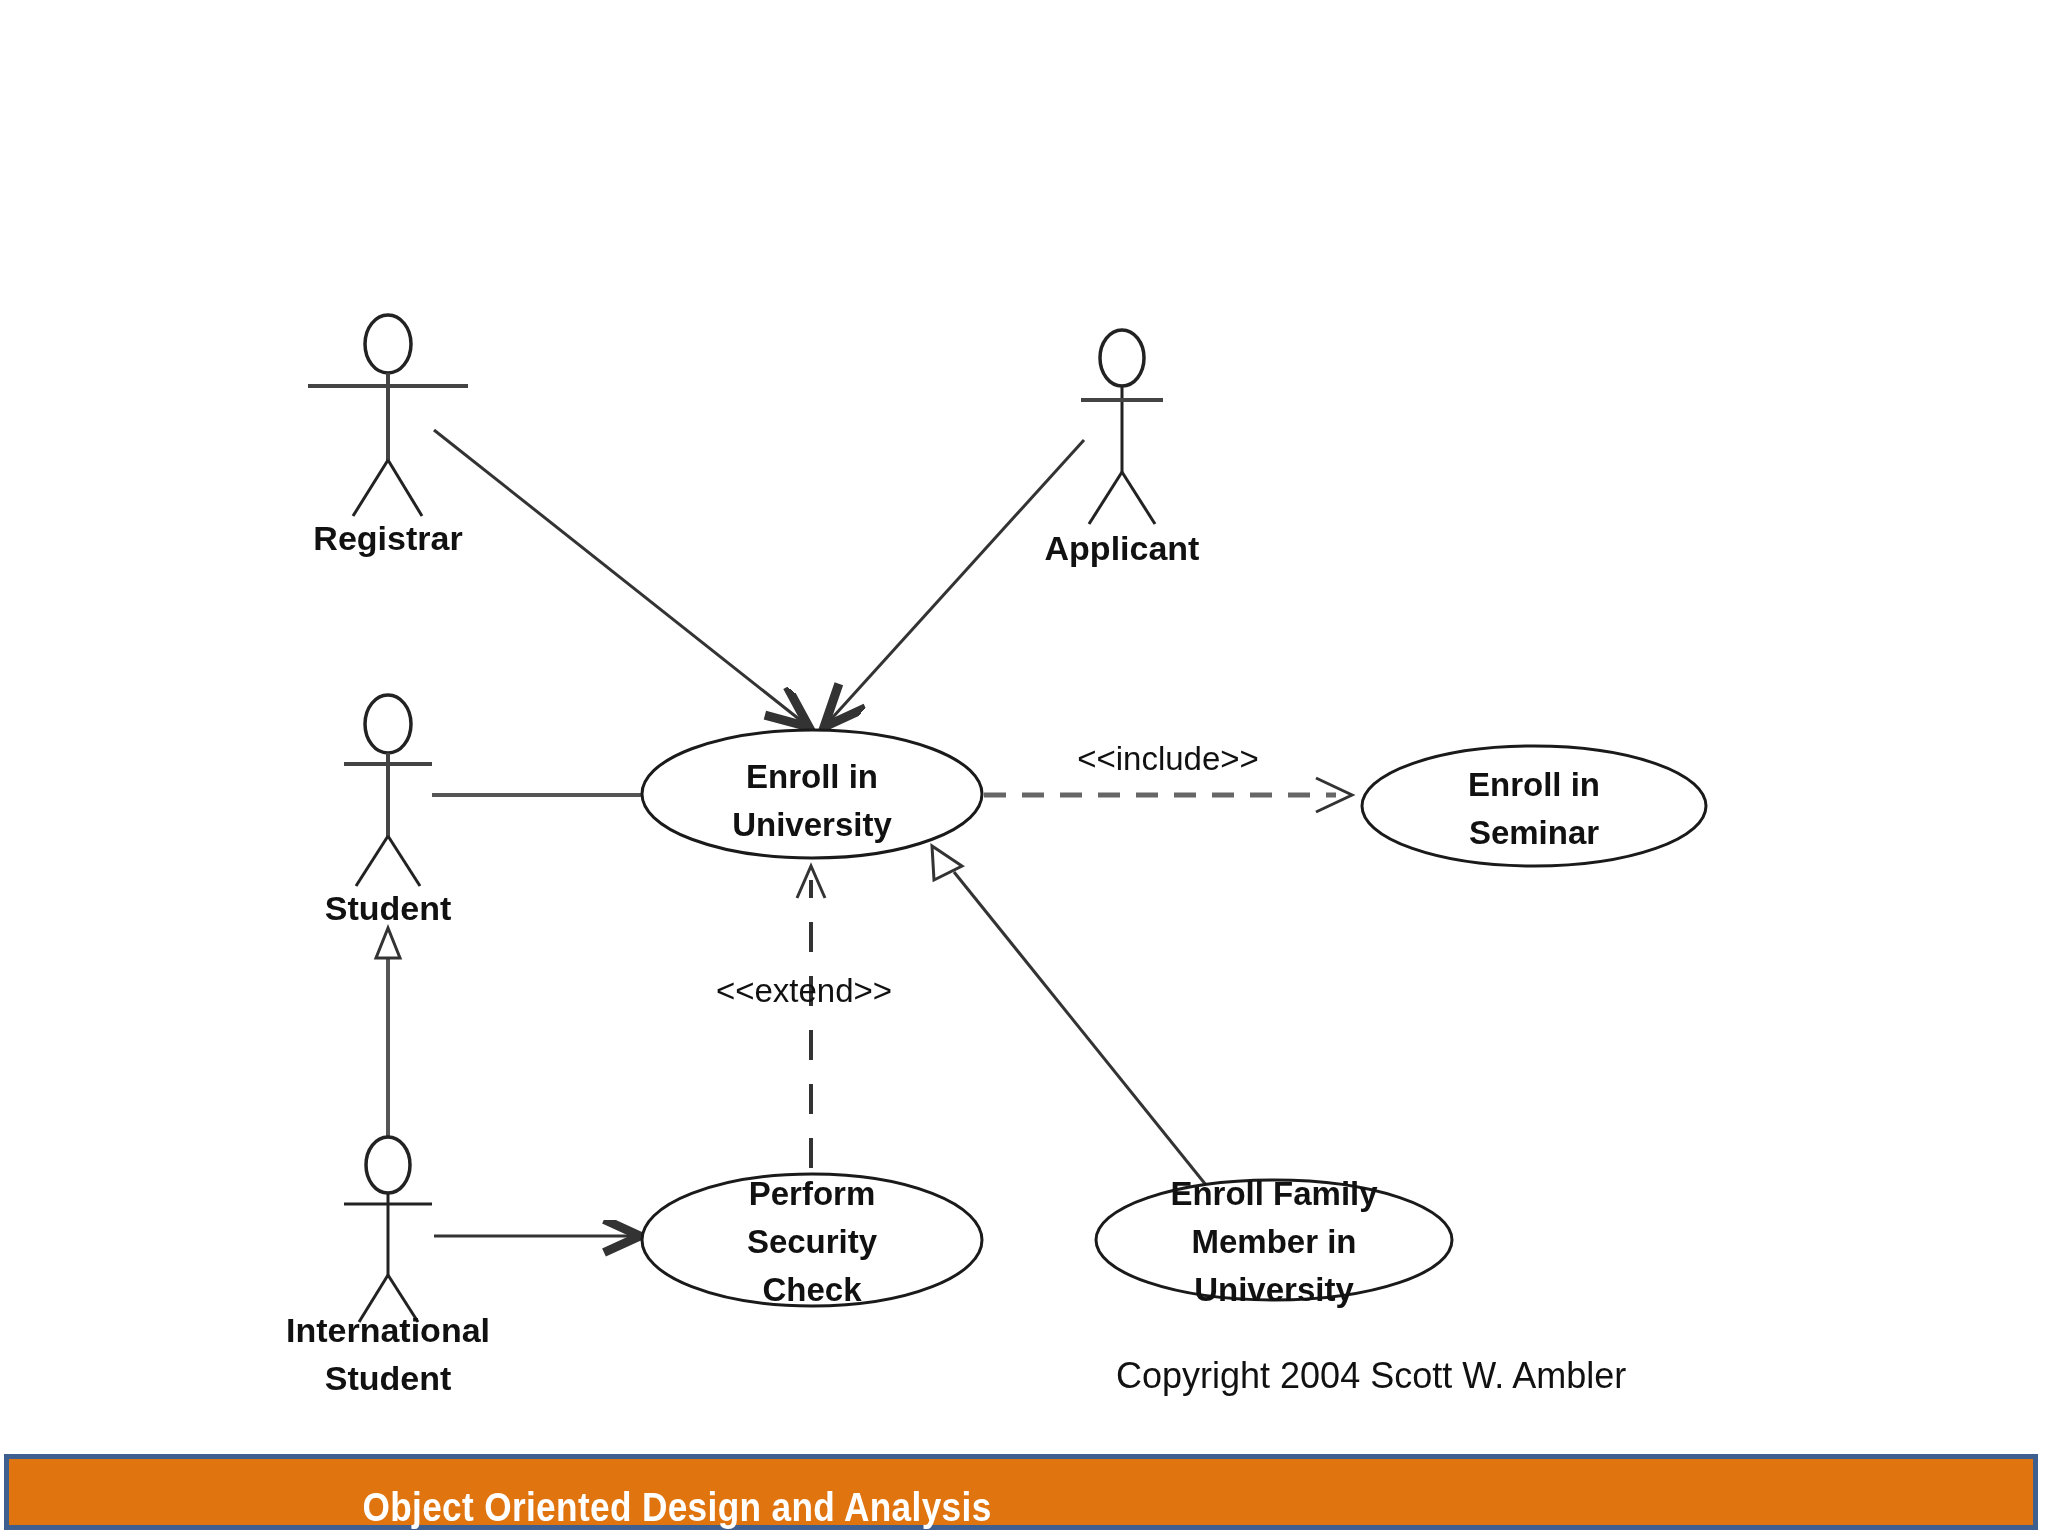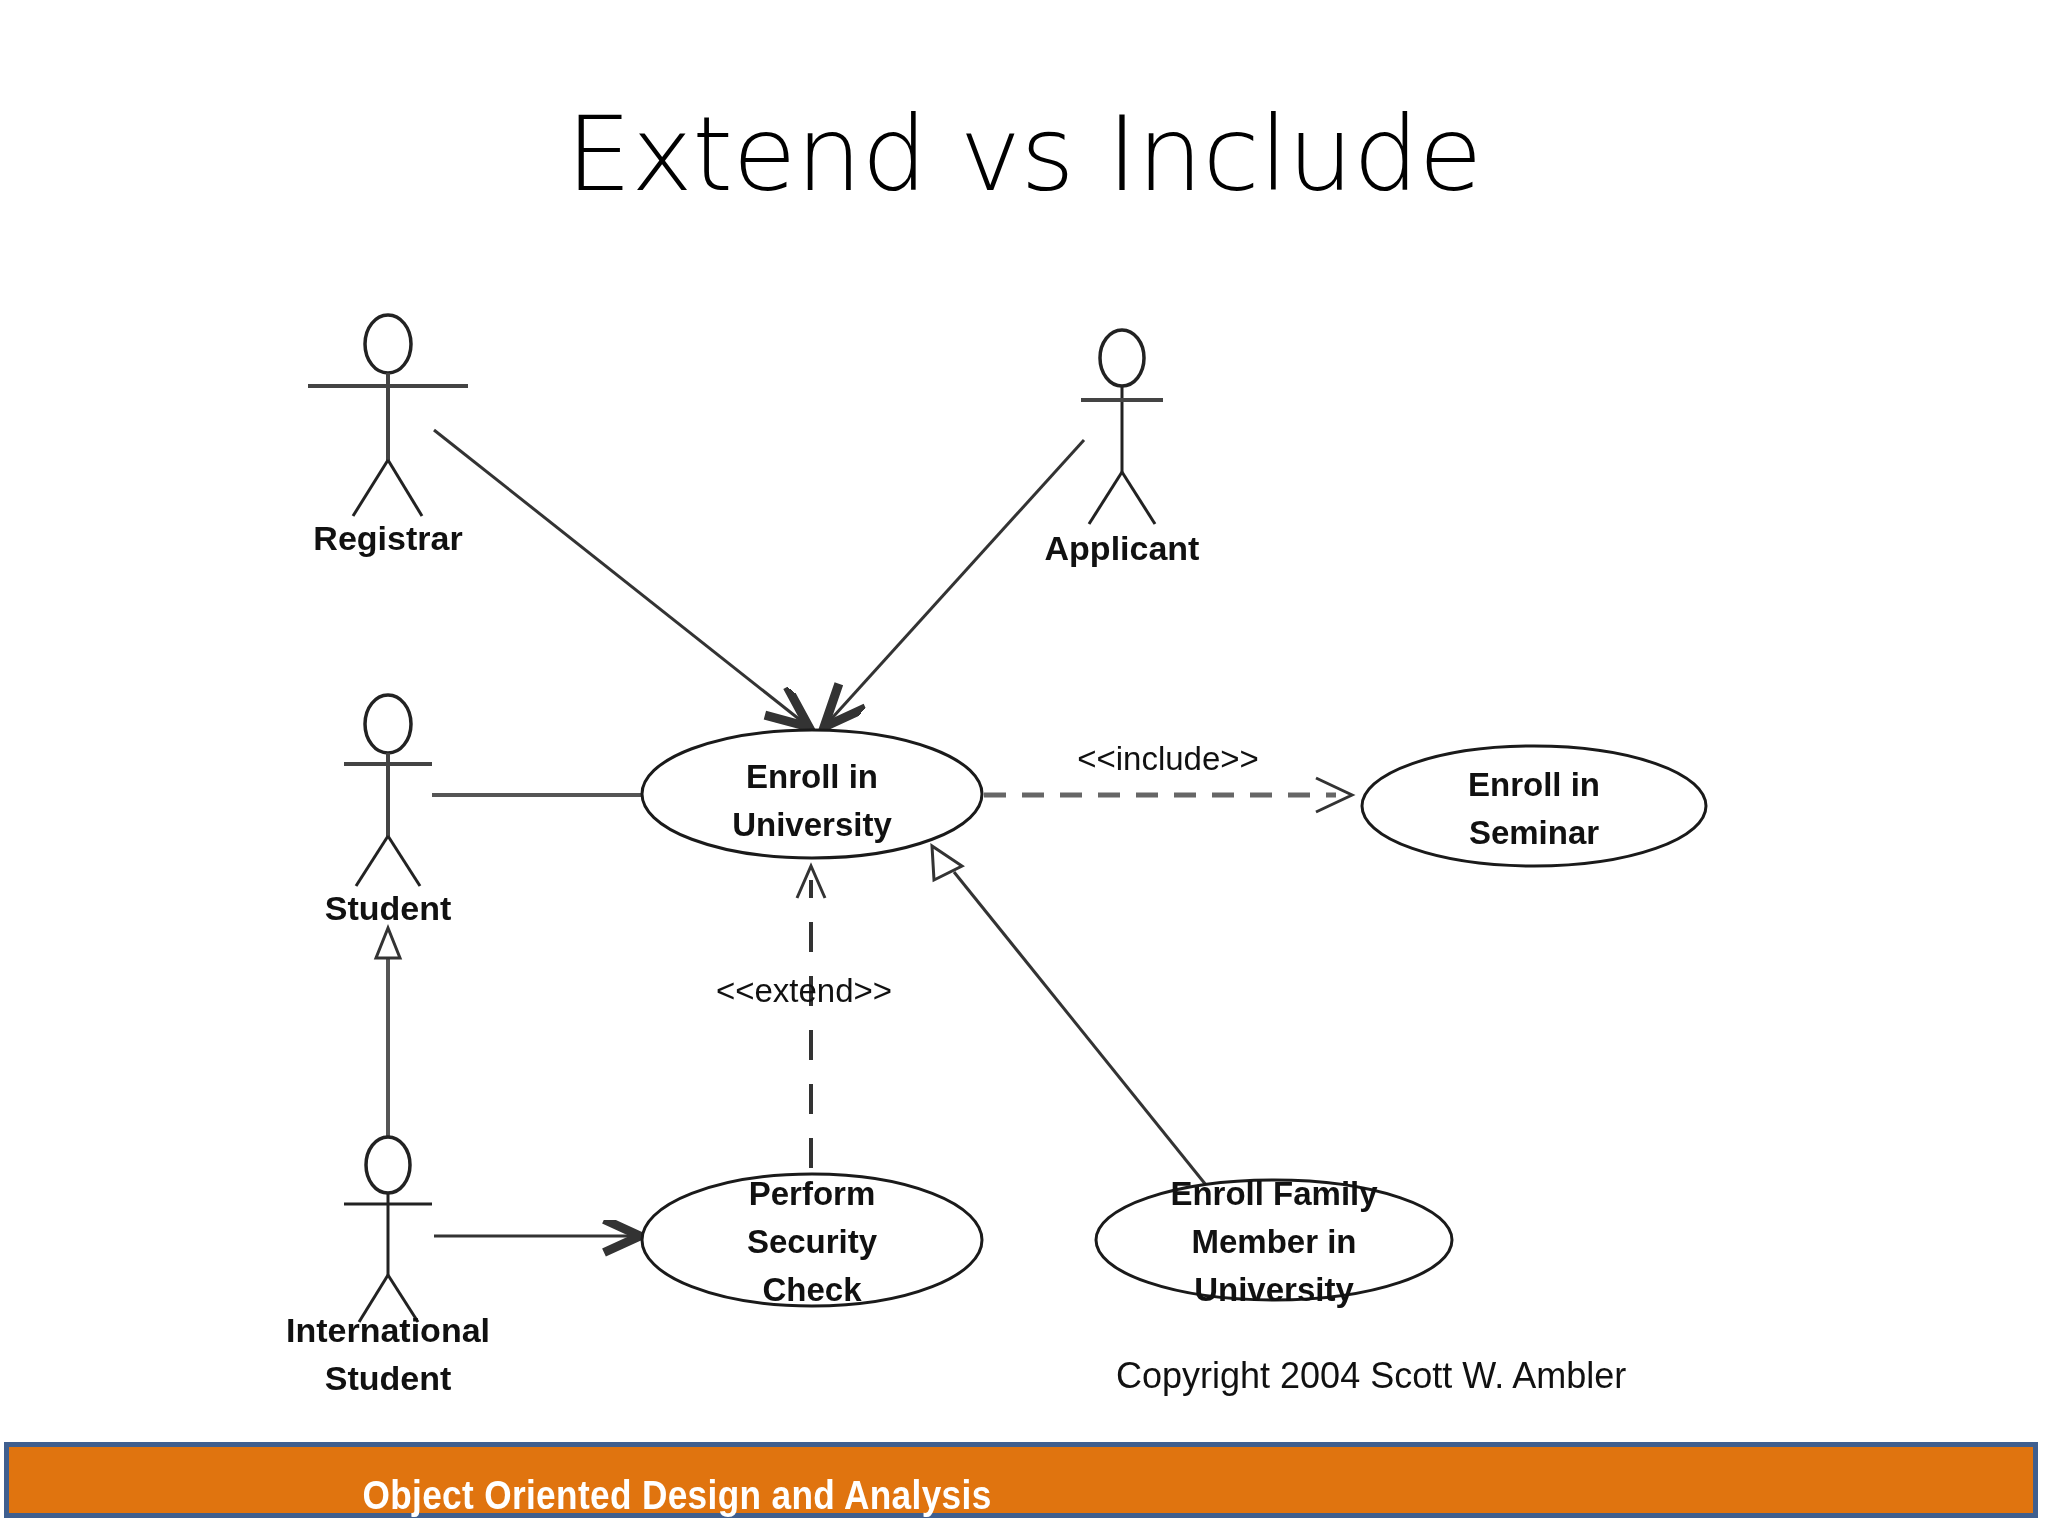--- a/index.html
+++ b/index.html
@@ -120,21 +120,21 @@
   .tri-hollow {
     stroke: #333333;
     stroke-width: 3;
     fill: #ffffff;
   }
 
   
   #footer {
     position: absolute;
     left: 0;
-    bottom: 12px;
+    bottom: 0;
     width: 1740px;
     height: 96px;
   }
   #footer-bar {
     position: absolute;
     left: 4px;
     top: 14px;
     width: 2034px;
     height: 76px;
     background: #E0740F;
@@ -155,21 +155,20 @@
     white-space: nowrap;
     transform: scaleX(0.88);
     transform-origin: center top;
   }
 </style>
 </head>
 <body>
 
 <div id="slide">
 
-  <div id="slide-title">Extend vs Include</div>
 
   <div id="diagram">
     <svg width="2048" height="1440" viewBox="0 0 2048 1440" xmlns="http://www.w3.org/2000/svg">
 
       <defs>
         <marker id="openarrow" markerWidth="20" markerHeight="20" refX="16" refY="6" orient="auto">
           <path d="M 2,0 L 16,6 L 2,12" class="arrow-open"></path>
         </marker>
         <marker id="openarrow-sm" markerWidth="18" markerHeight="18" refX="14" refY="5.5" orient="auto">
           <path d="M 2,0 L 14,5.5 L 2,11" class="arrow-open"></path>

